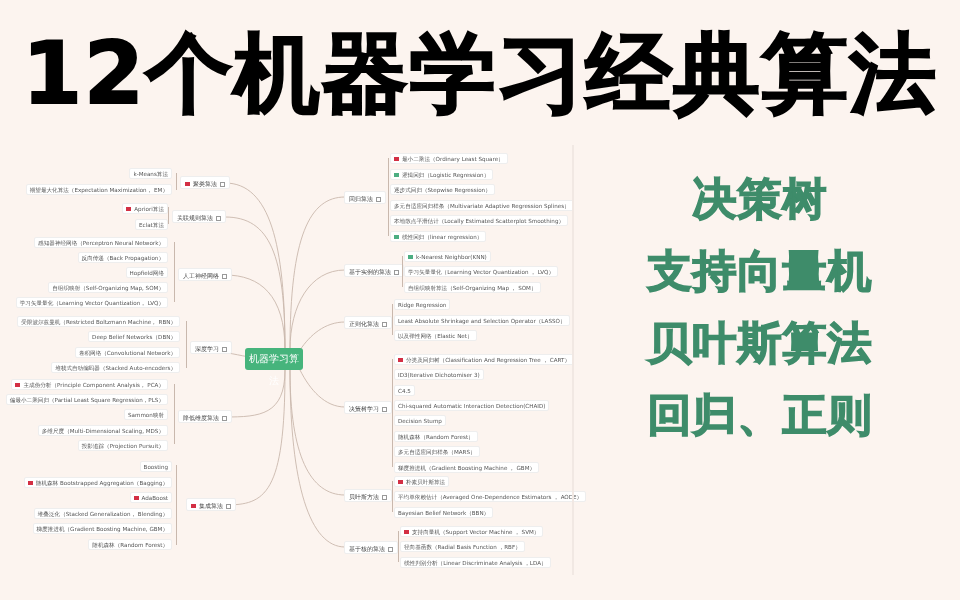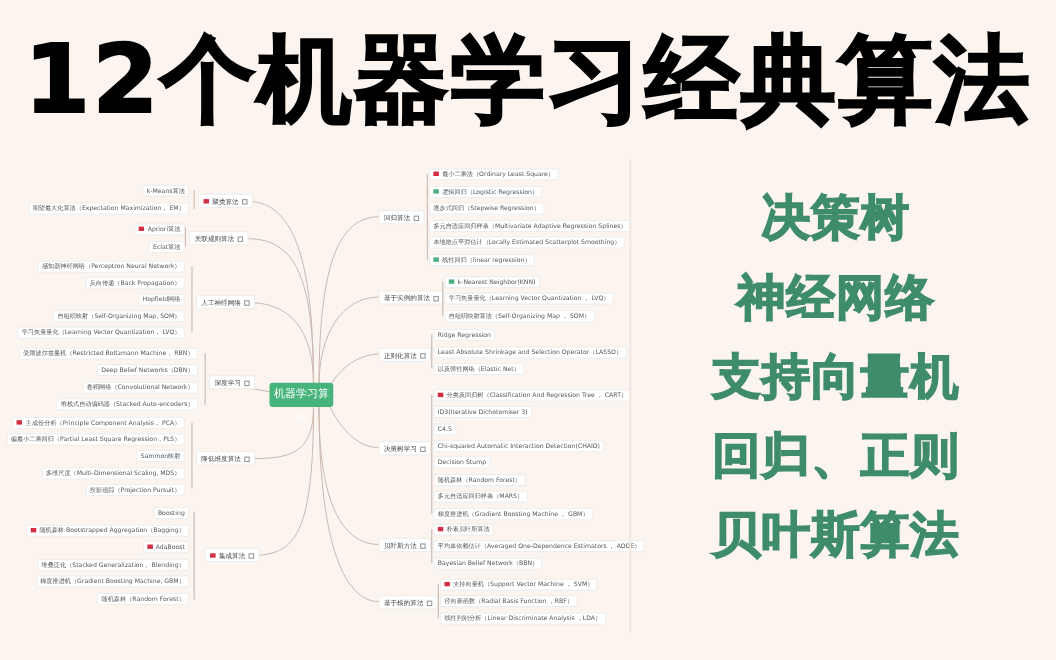--- a/index.html
+++ b/index.html
@@ -187,17 +187,16 @@
 
   <div class="node right" style="left:400px;top:381px;"><span class="flag red"></span><span>支持向量机（Support Vector Machine ， SVM）</span></div>
   <div class="node right" style="left:400px;top:396px;"><span>径向基函数（Radial Basis Function ，RBF）</span></div>
   <div class="node right" style="left:400px;top:412px;"><span>线性判别分析（Linear Discriminate Analysis ，LDA）</span></div>
 </div>
 
 <div class="divider"></div>
 
 <div class="side">
   <span class="line">决策树</span>
-  <span class="line">神经网络</span>
   <span class="line">支持向量机</span>
+  <span class="line">贝叶斯算法</span>
   <span class="line">回归、正则</span>
-  <span class="line">贝叶斯算法</span>
 </div>
 
 </body></html>

